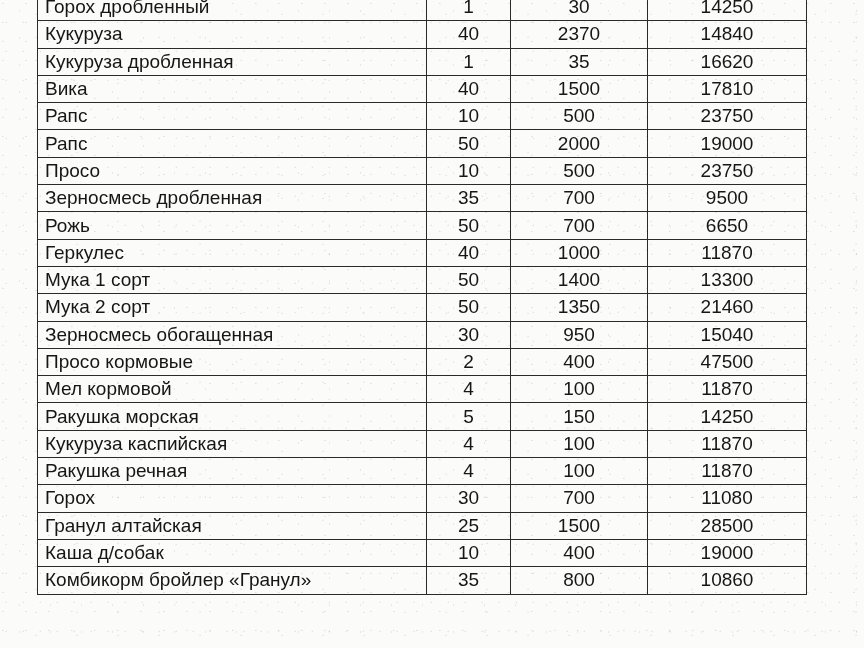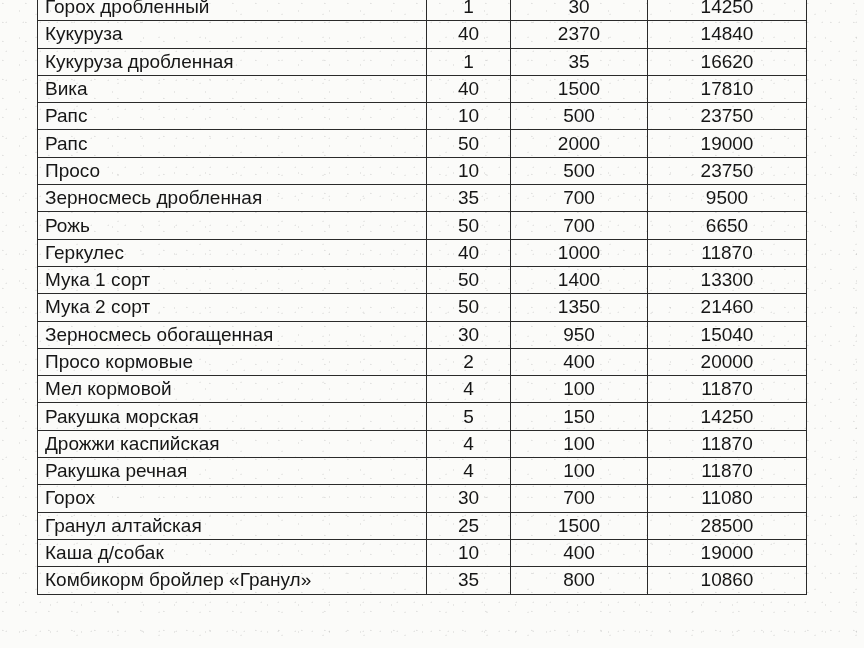--- a/index.html
+++ b/index.html
@@ -130,36 +130,36 @@
       <tr>
         <td class="name">Зерносмесь обогащенная</td>
         <td class="num">30</td>
         <td class="num">950</td>
         <td class="num">15040</td>
       </tr>
       <tr>
         <td class="name">Просо кормовые</td>
         <td class="num">2</td>
         <td class="num">400</td>
-        <td class="num">20000</td>
+        <td class="num">47500</td>
       </tr>
       <tr>
         <td class="name">Мел кормовой</td>
         <td class="num">4</td>
         <td class="num">100</td>
         <td class="num">11870</td>
       </tr>
       <tr>
         <td class="name">Ракушка морская</td>
         <td class="num">5</td>
         <td class="num">150</td>
         <td class="num">14250</td>
       </tr>
       <tr>
-        <td class="name">Дрожжи каспийская</td>
+        <td class="name">Кукуруза каспийская</td>
         <td class="num">4</td>
         <td class="num">100</td>
         <td class="num">11870</td>
       </tr>
       <tr>
         <td class="name">Ракушка речная</td>
         <td class="num">4</td>
         <td class="num">100</td>
         <td class="num">11870</td>
       </tr>

